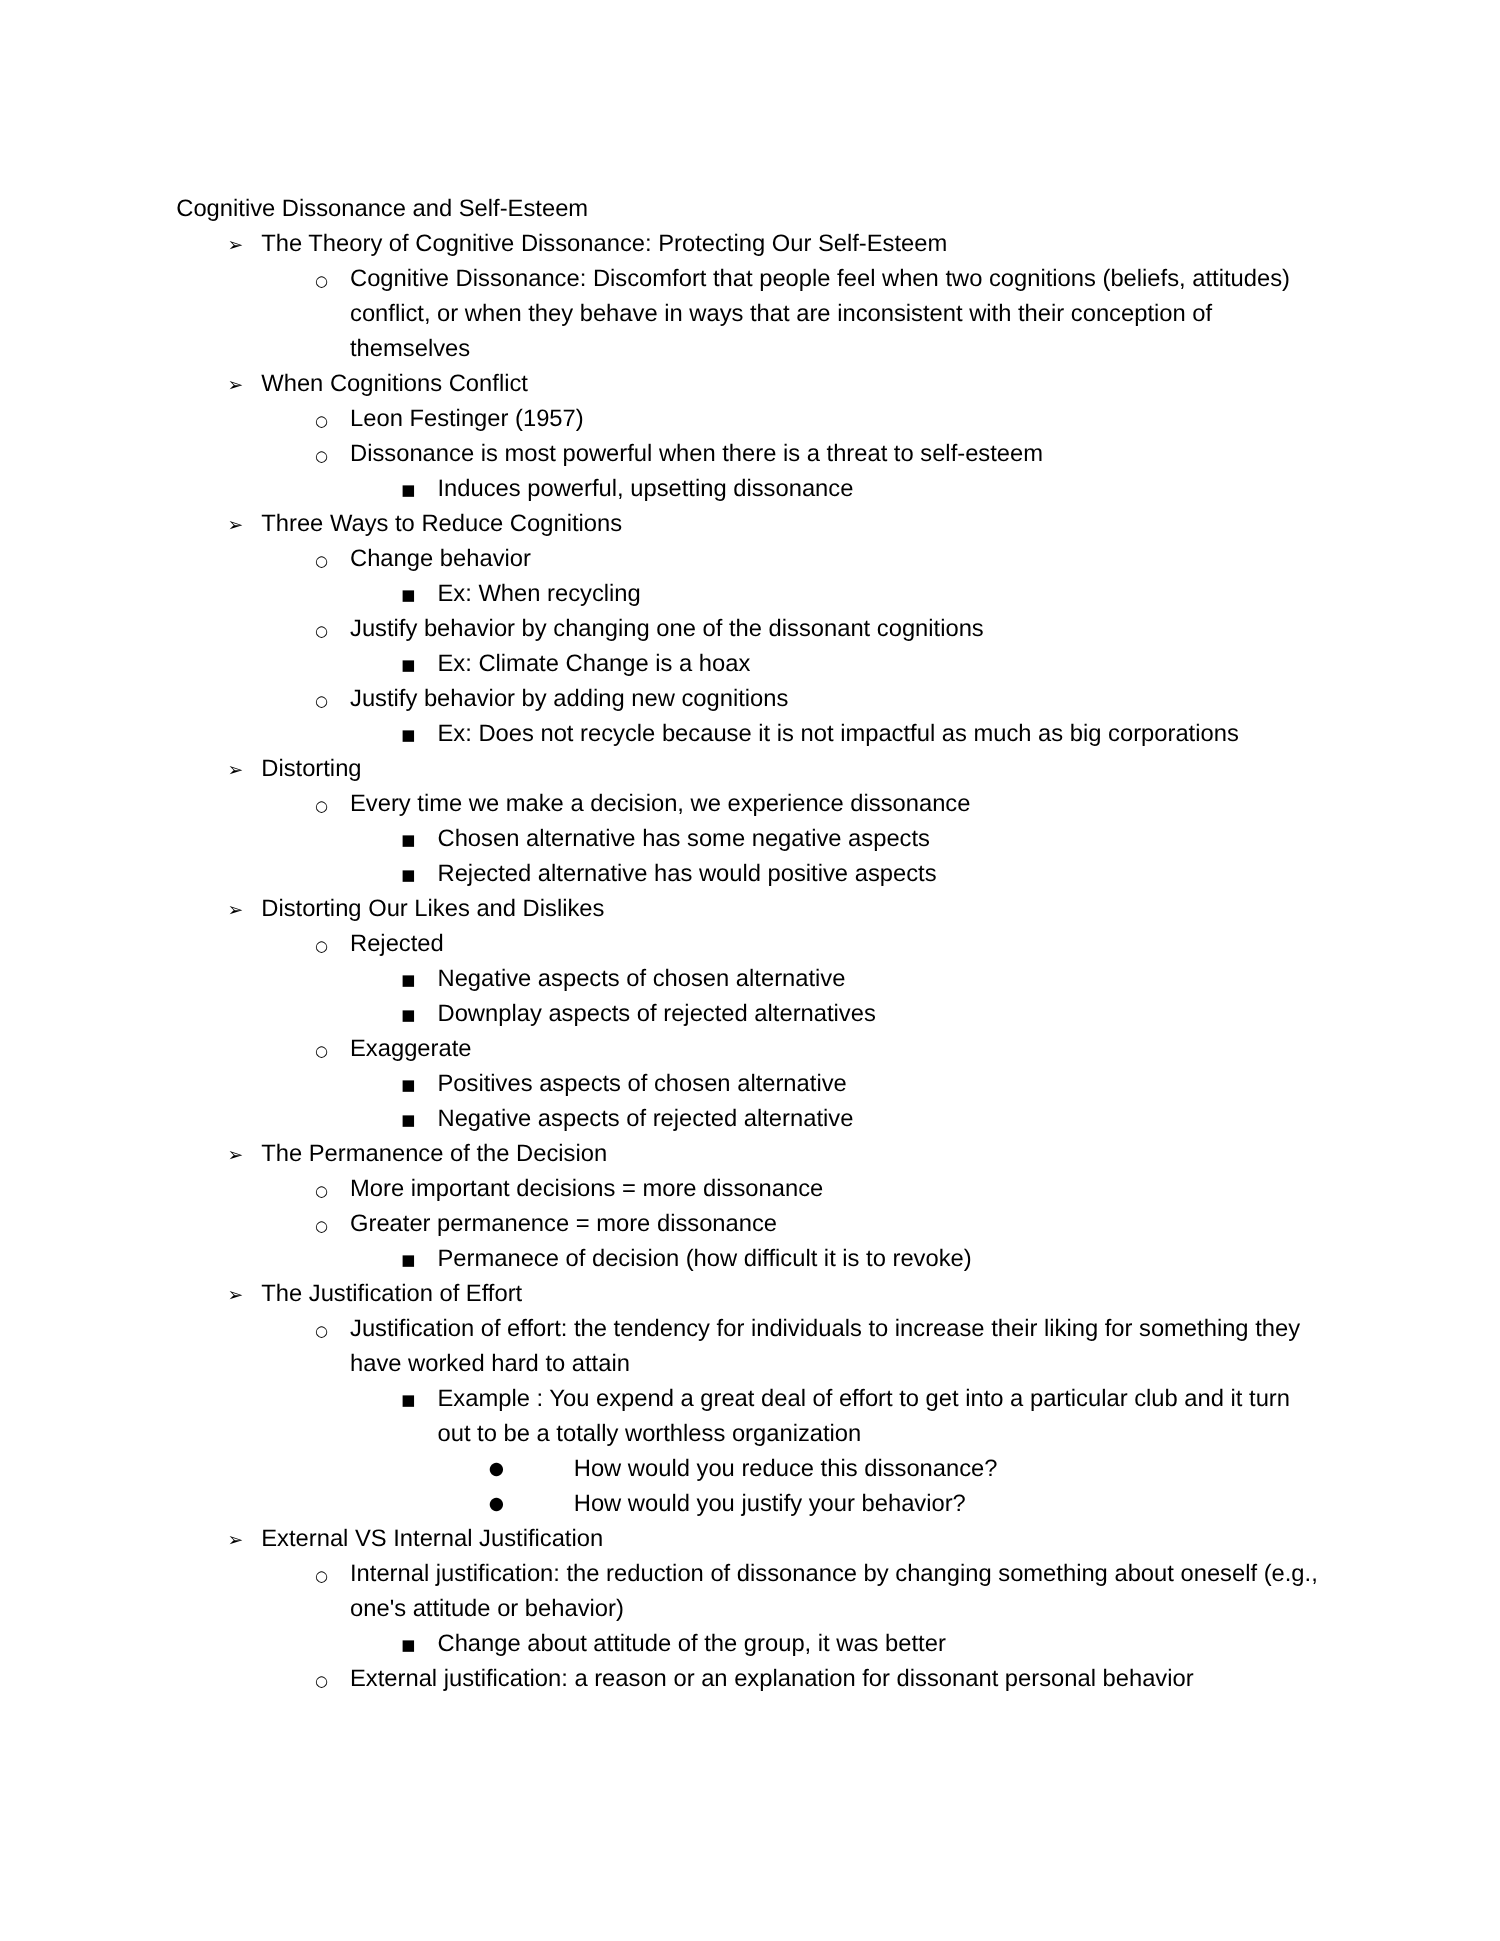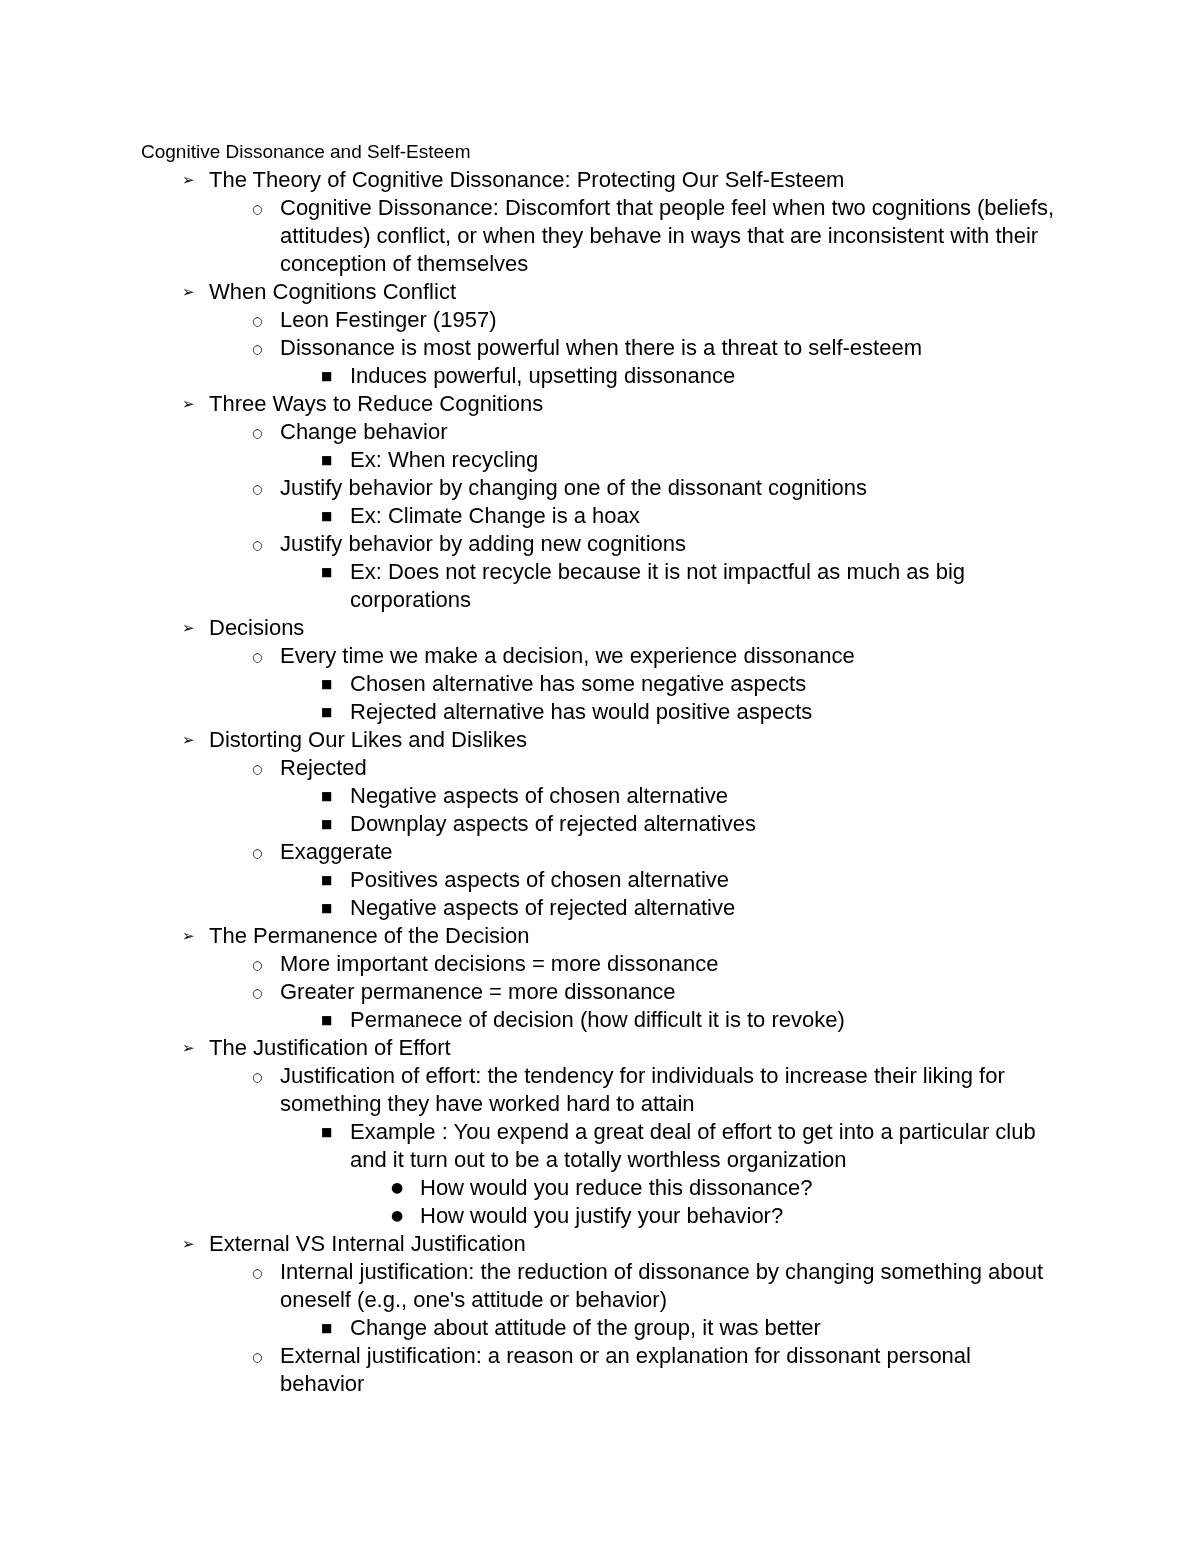--- a/index.html
+++ b/index.html
@@ -22,42 +22,42 @@
     height: 1553px;
     background: #ffffff;
     box-sizing: border-box;
     padding: 138px 145px 0 141px;
   }
 
   .doc-title {
     font-size: 19px;
     line-height: 28px;
     color: #000;
-    margin: 0 0 0 0;
+    margin: 16px 0 0 0;
     white-space: nowrap;
   }
 
   
   .row {
     display: flex;
     align-items: flex-start;
   }
 
   .bullet {
     flex: 0 0 auto;
     line-height: 28px;
     font-size: 19px;
     text-align: left;
     color: #000;
     user-select: none;
   }
 
   .txt {
     flex: 1 1 auto;
-    font-size: 22px;
+    font-size: 19px;
     line-height: 28px;
     color: #000;
   }
 
   
   .lvl1 { margin-left: 41px; }
   .lvl1 > .bullet {
     width: 27px;
     font-size: 15px;
     font-family: "DejaVu Sans", sans-serif;
@@ -90,21 +90,21 @@
 
   
   .lvl4 { margin-left: 250px; }
   .lvl4 > .bullet {
     width: 29px;
     font-size: 14px;
     font-family: "DejaVu Sans", sans-serif;
     position: relative;
     top: -1px;
   }
-  .lvl4 > .txt { max-width: 636px; }
+  .lvl4 > .txt { max-width: 636px; margin-left: 39px; }
 </style>
 </head>
 <body>
 
 <div class="page">
 
   <div class="doc-title">Cognitive Dissonance and Self-Esteem</div>
 
   <div class="outline">
       <div class="row lvl1">
@@ -154,21 +154,21 @@
       <div class="row lvl2">
         <span class="bullet">○</span>
         <span class="txt">Justify behavior by adding new cognitions</span>
       </div>
       <div class="row lvl3">
         <span class="bullet">■</span>
         <span class="txt">Ex: Does not recycle because it is not impactful as much as big corporations</span>
       </div>
       <div class="row lvl1">
         <span class="bullet">➢</span>
-        <span class="txt">Decisions</span>
+        <span class="txt">Distorting</span>
       </div>
       <div class="row lvl2">
         <span class="bullet">○</span>
         <span class="txt">Every time we make a decision, we experience dissonance</span>
       </div>
       <div class="row lvl3">
         <span class="bullet">■</span>
         <span class="txt">Chosen alternative has some negative aspects</span>
       </div>
       <div class="row lvl3">

